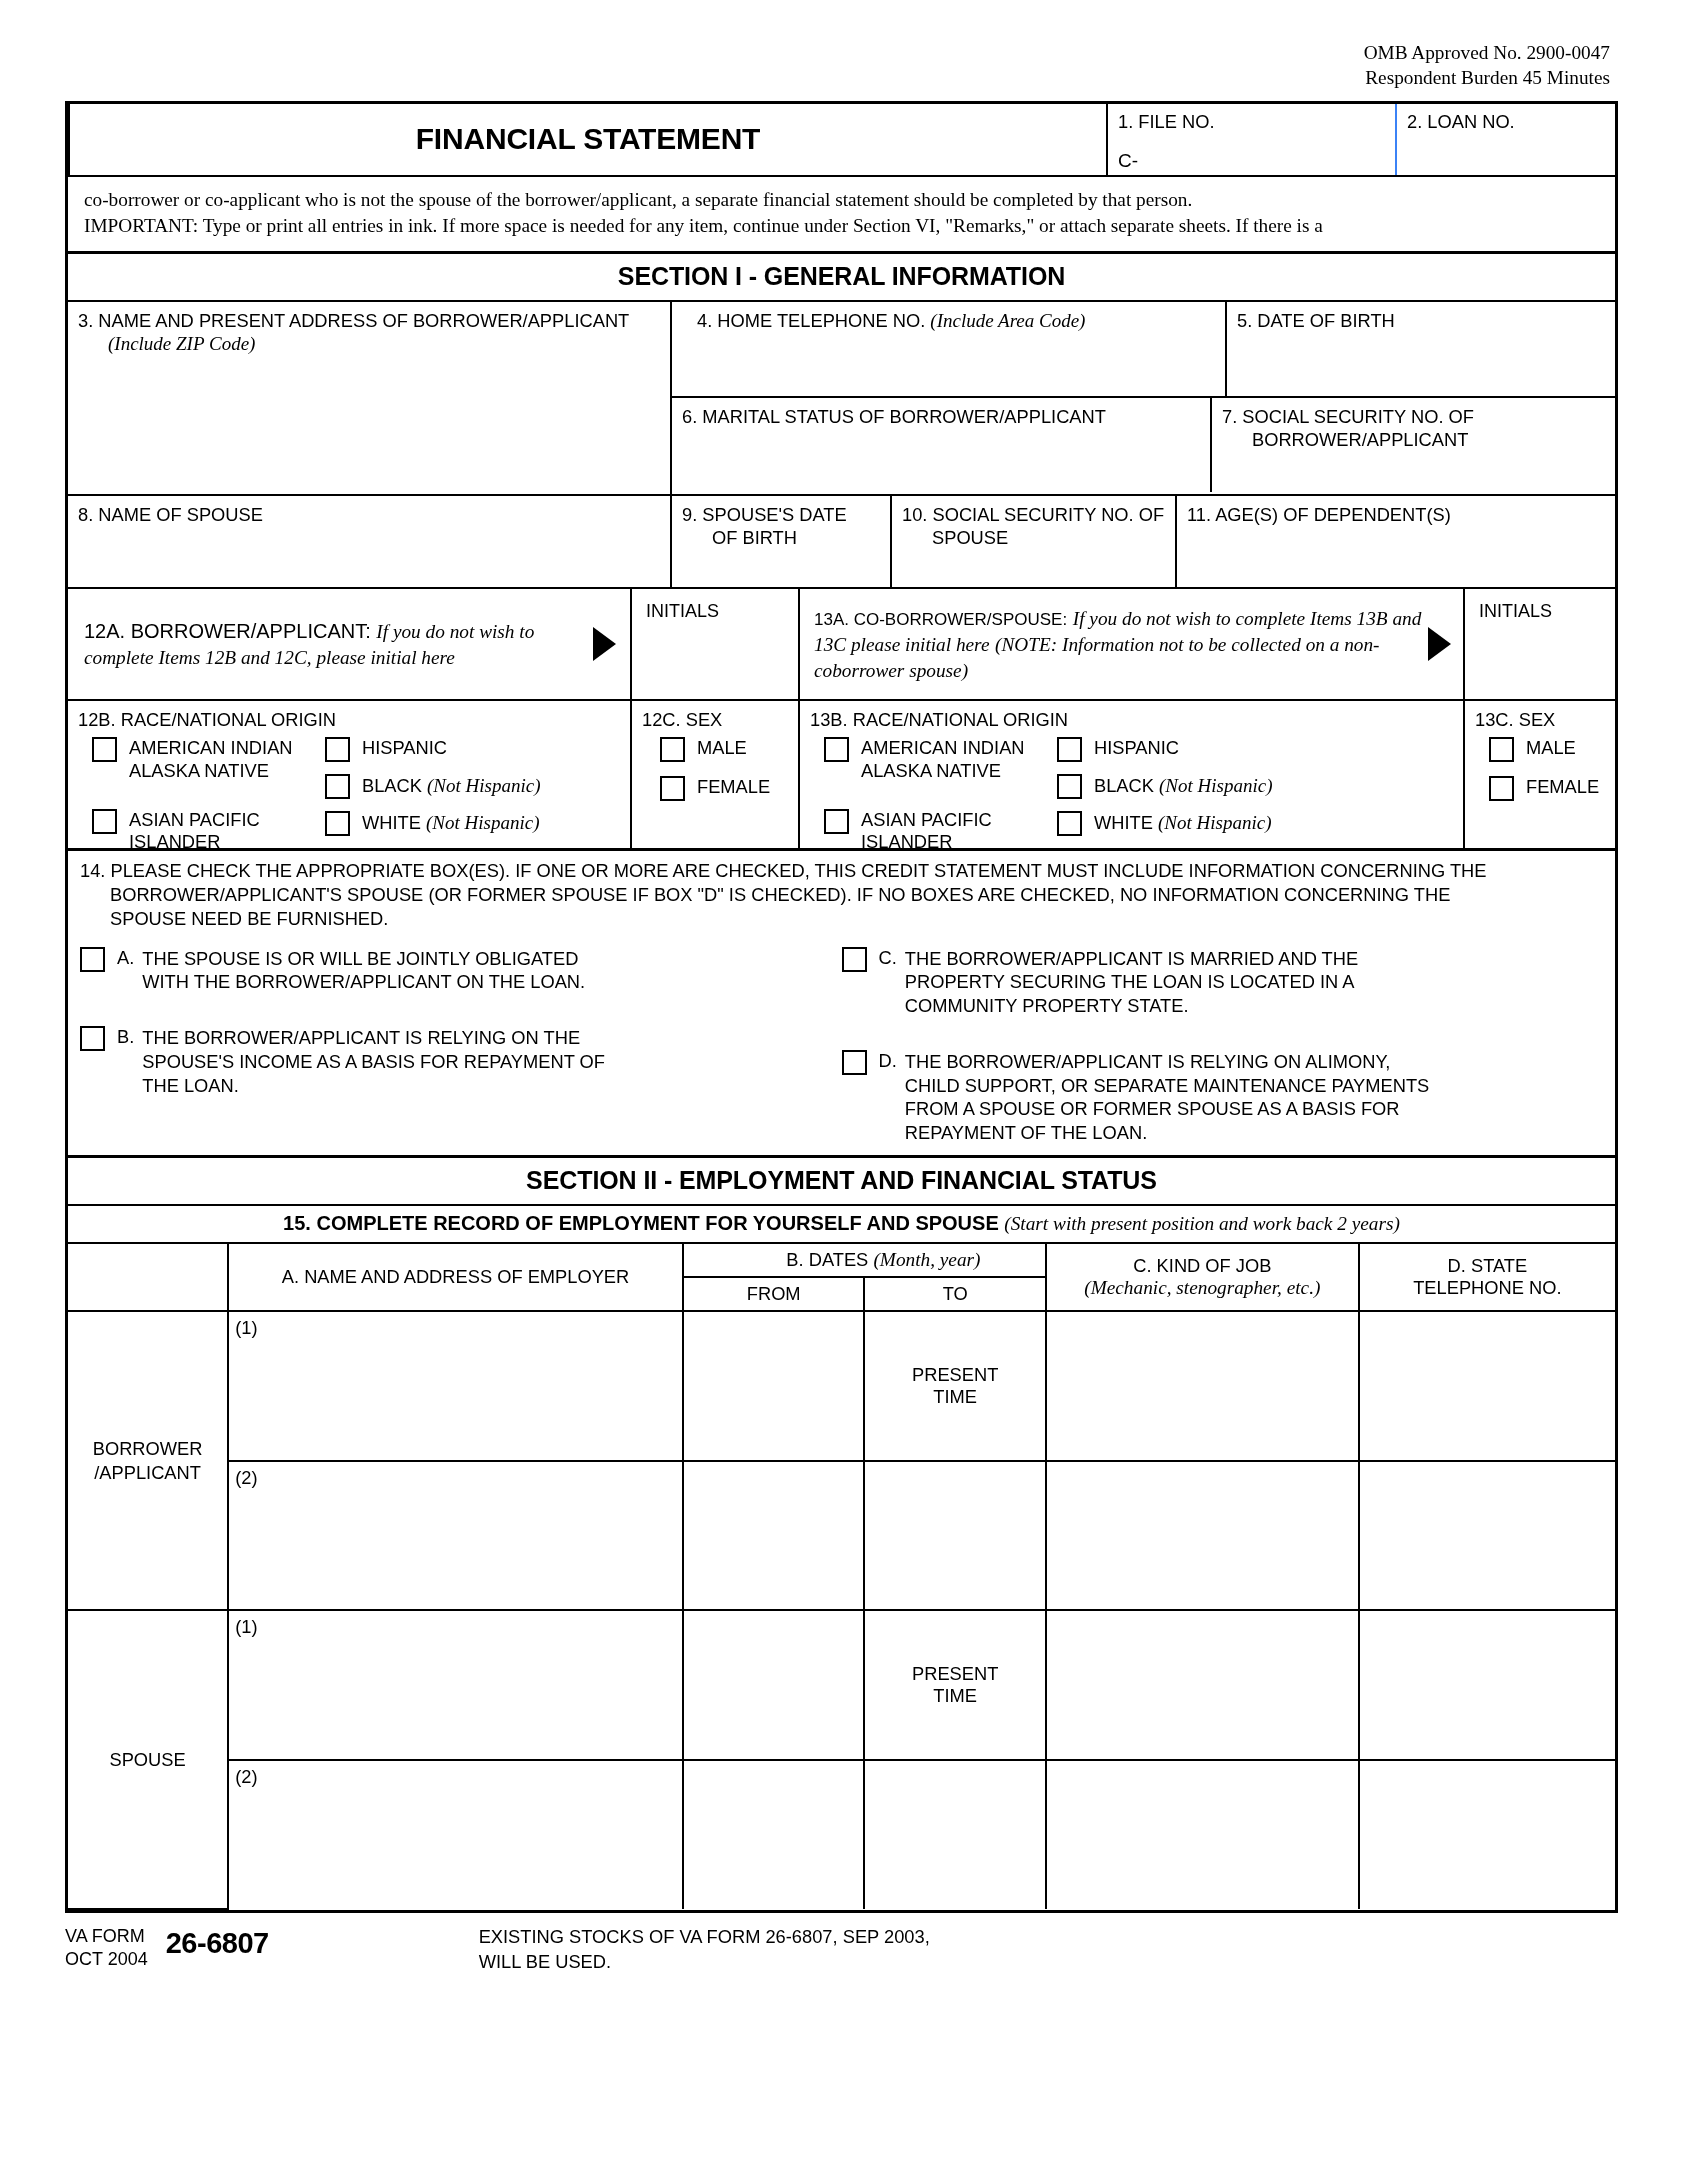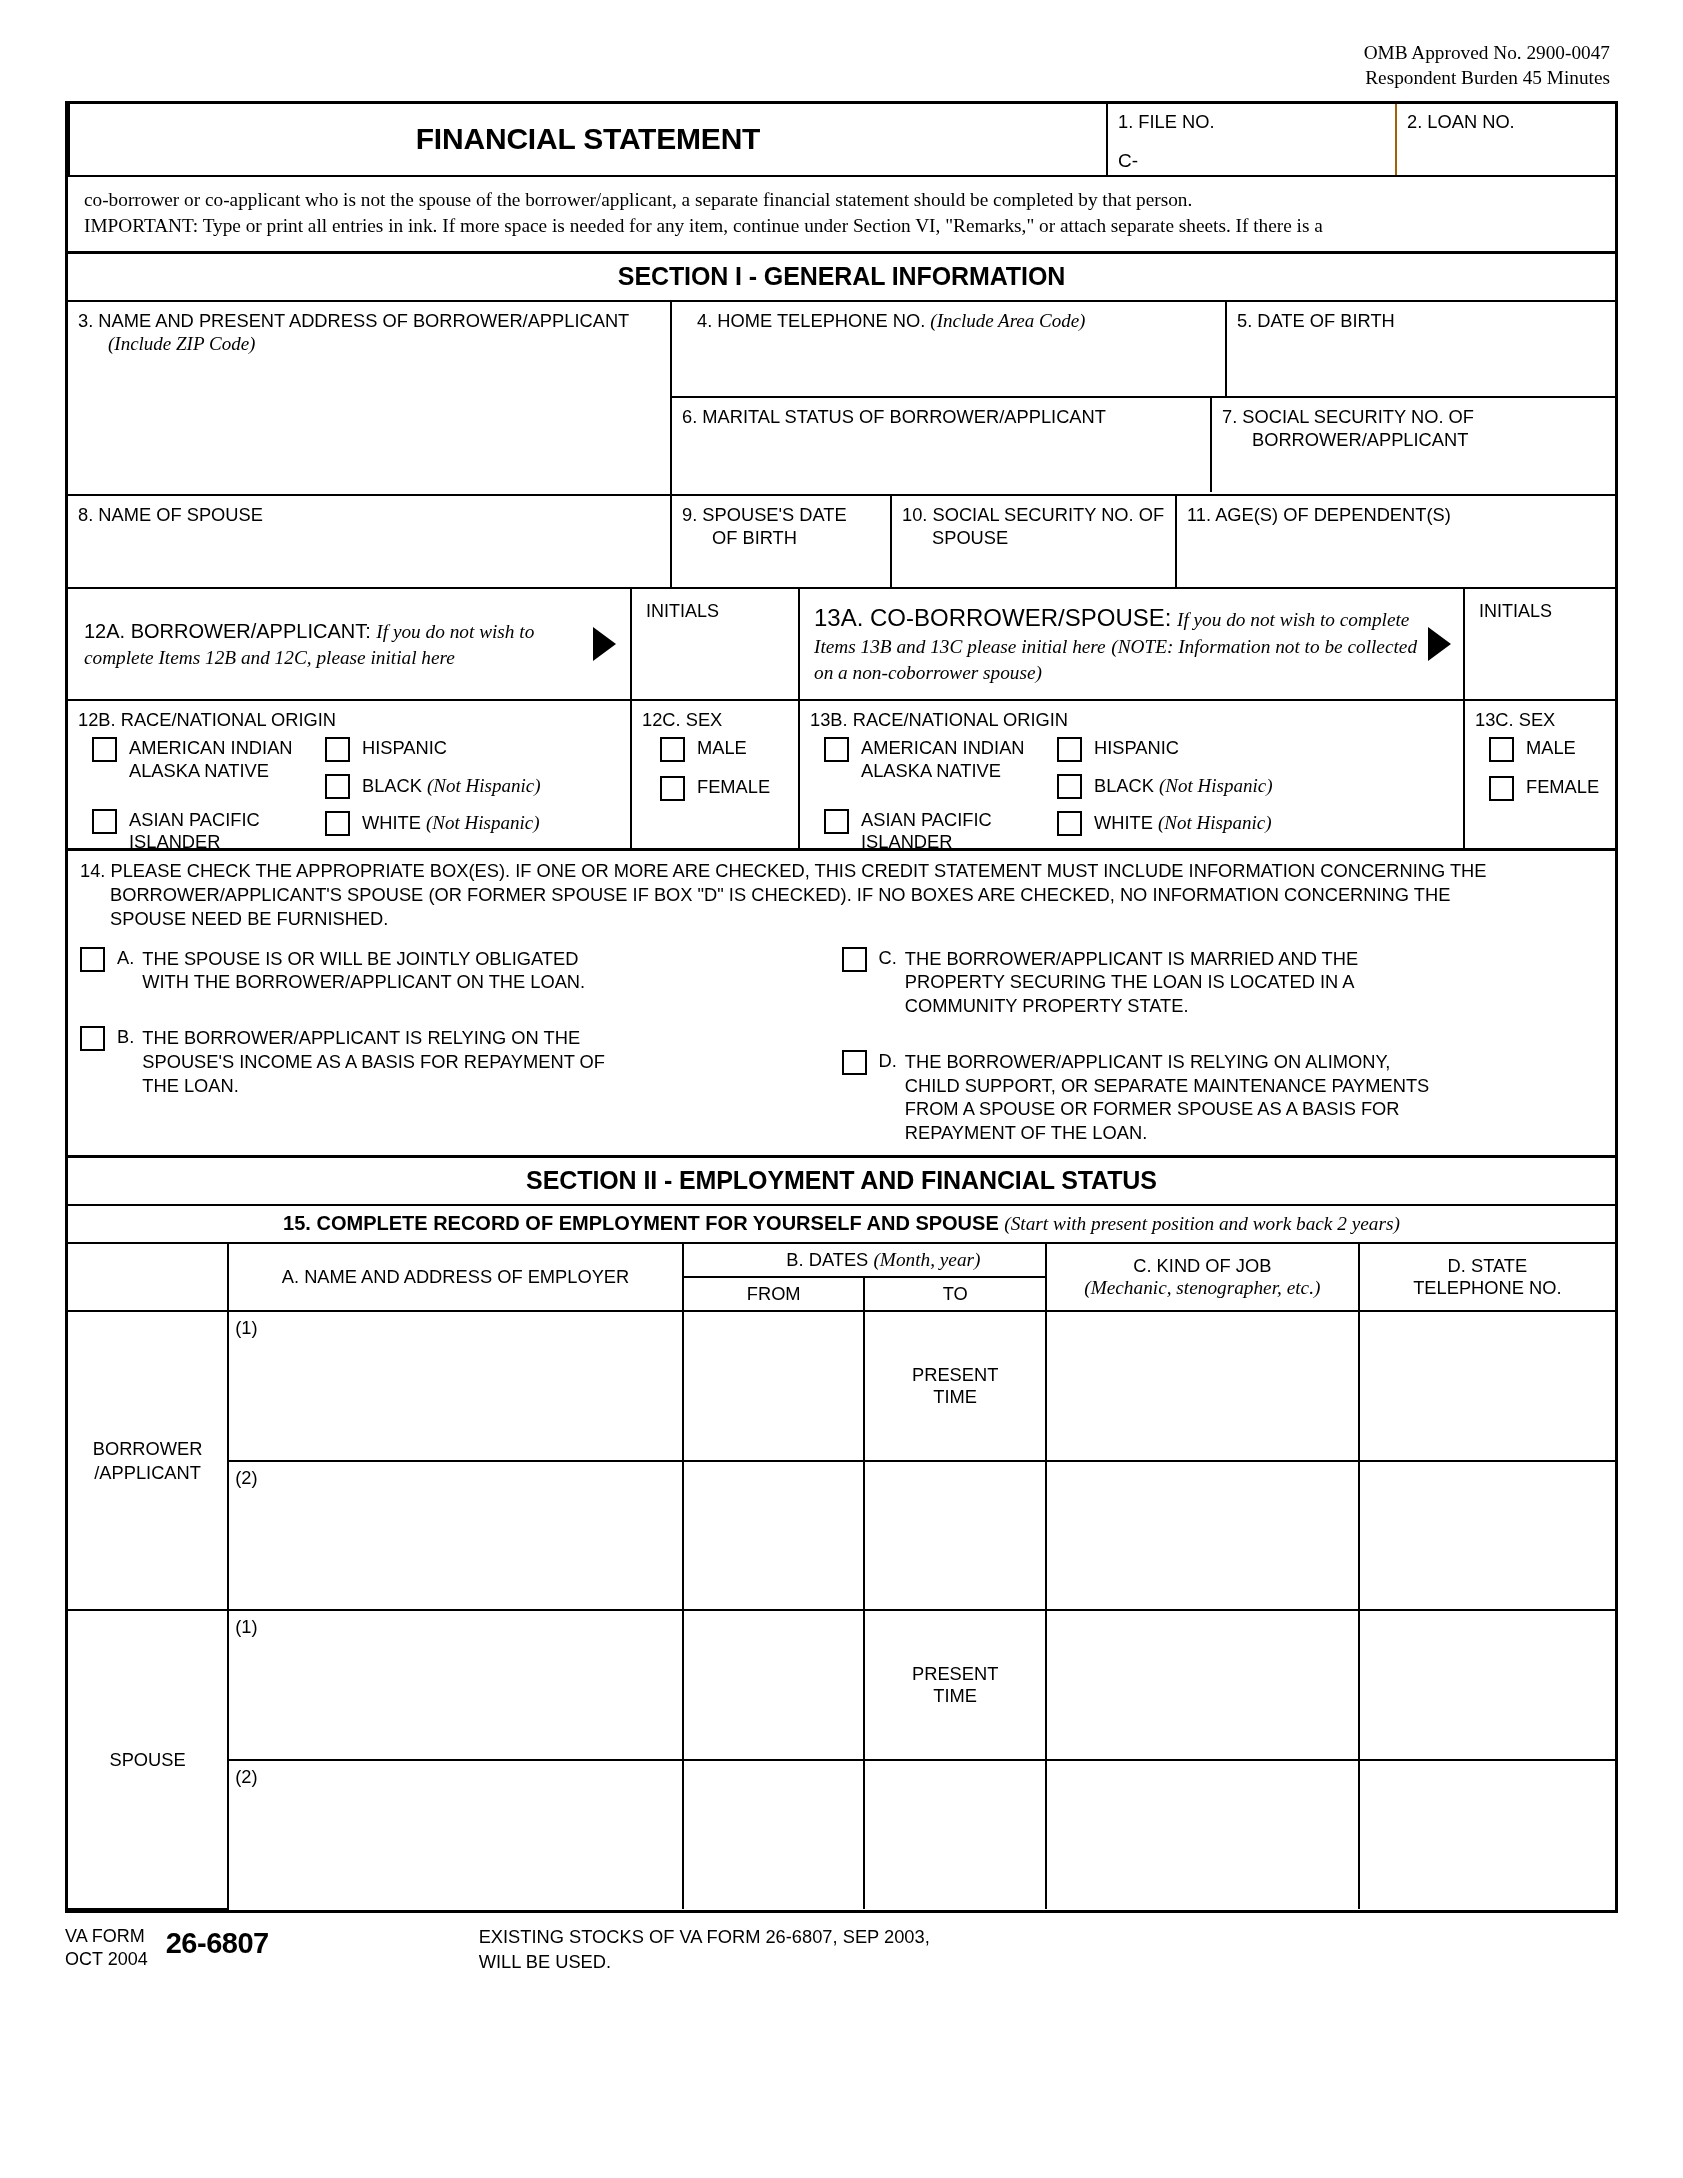--- a/index.html
+++ b/index.html
@@ -40,21 +40,21 @@
     width: 564px; padding-left: 18px;
   }
   .va-logo { width: 55px; height: 50px; flex: none; margin-right: 18px; }
   .va-name { font-size: 28px; font-weight: bold; letter-spacing: -0.2px; }
   .fs-title {
     flex: 1; display: flex; align-items: center; justify-content: center;
     font-size: 30px; font-weight: bold; letter-spacing: -0.2px;
     border-right: 2px solid #000; border-left: 2px solid #000;
   }
   .fileno { width: 287px; padding: 7px 0 0 10px; }
-  .loanno { width: 220px; padding: 7px 0 0 10px; border-left: 2px solid #a16207; }
+  .loanno { width: 220px; padding: 7px 0 0 10px; border-left: 2px solid #3b82f6; }
   .smalllbl { font-size: 18.3px; line-height: 1.25; }
   .cdash { font-size: 19px; margin-top: 16px; }
 
   
   .important {
     font-family: "Liberation Serif", serif;
     font-size: 19.3px; line-height: 1.34;
     padding: 10px 14px 12px 16px;
   }
 
@@ -206,21 +206,21 @@
           <span style="font-size:20px;">12A. BORROWER/APPLICANT:</span>
           <span class="ital">If you do not wish to complete Items 12B and 12C, please initial here</span>
         </div>
         <div class="arrow"></div>
       </div>
       <div class="br" style="width:168px;padding-top:6px;">
         <div class="initlbl">INITIALS</div>
       </div>
       <div class="br" style="flex:1;display:flex;align-items:center;padding:0 12px 0 14px;">
         <div style="flex:1;font-size:20px;line-height:1.3;">
-          <span style="font-size:24px;">13A. CO-BORROWER/SPOUSE:</span>
+          <span style="font-size:17px;">13A. CO-BORROWER/SPOUSE:</span>
           <span class="ital">If you do not wish to complete Items 13B and 13C please initial here</span>
           <span class="ital">(NOTE:  Information not to be collected on a non-coborrower spouse)</span>
         </div>
         <div class="arrow"></div>
       </div>
       <div style="width:150px;padding-top:6px;">
         <div class="initlbl">INITIALS</div>
       </div>
     </div>
 

